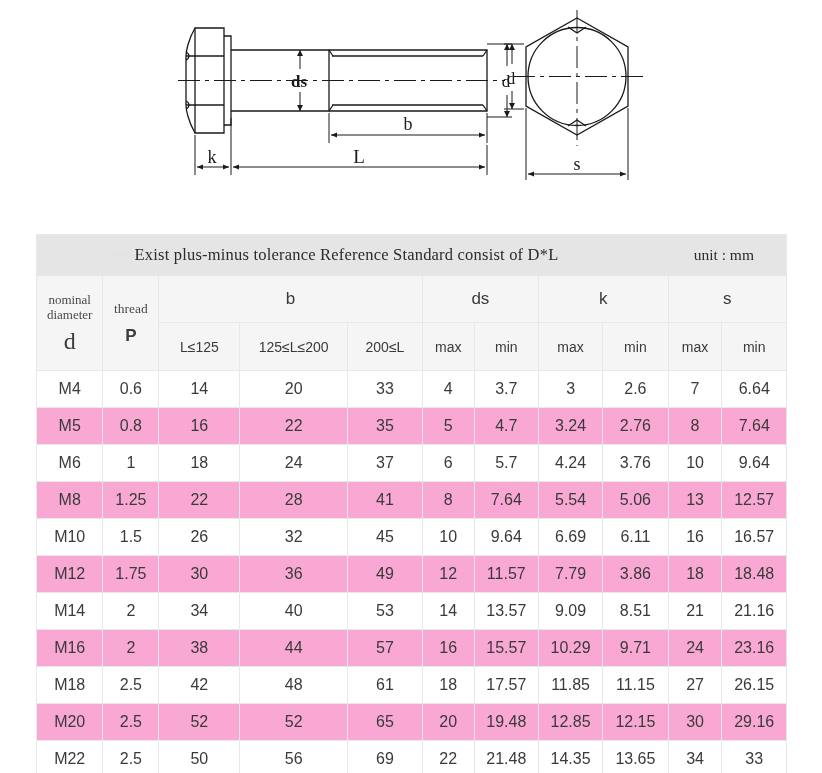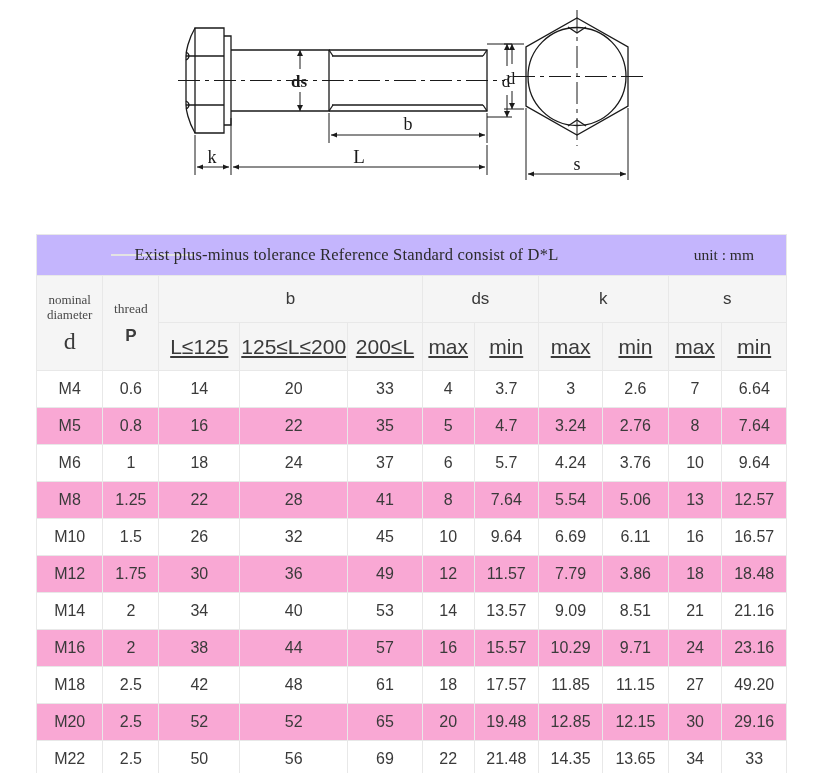--- a/index.html
+++ b/index.html
@@ -45,21 +45,21 @@
     border: 1px solid #e8e8e8;
     padding: 0;
     text-align: center;
     vertical-align: middle;
     color: #3a3a3a;
     font-weight: normal;
   }
   
   td.title-cell {
     height: 40px;
-    background: #c4b5fd;
+    background: #e5e5e5;
     border-left-color: #e4e4e4;
     position: relative;
   }
   .title-inner {
     position: relative;
     height: 40px;
   }
   .title-dash {
     position: absolute;
     left: 74px;
@@ -95,24 +95,23 @@
   }
   td.hdr-group {
     height: 46px;
     font-size: 17px;
     font-weight: bold;
     color: #3c3c3c;
     font-family: "Liberation Sans", sans-serif;
   }
   td.hdr-sub {
     height: 47px;
-    font-size: 21px;
+    font-size: 14px;
     font-weight: bold;
     color: #3c3c3c;
-    text-decoration: underline;
   }
   td.hdr-nominal {
     height: 93px;
     background: #f5f5f5;
     font-family: "Liberation Serif", serif;
   }
   .nom-words {
     font-size: 13px;
     line-height: 1.12;
     color: #4a4a4a;
@@ -427,21 +426,21 @@
           <td>M18</td>
           <td>2.5</td>
           <td>42</td>
           <td>48</td>
           <td>61</td>
           <td>18</td>
           <td>17.57</td>
           <td>11.85</td>
           <td>11.15</td>
           <td>27</td>
-          <td>49.20</td>
+          <td>26.15</td>
         </tr>
         <tr class="data-row even">
           <td>M20</td>
           <td>2.5</td>
           <td>52</td>
           <td>52</td>
           <td>65</td>
           <td>20</td>
           <td>19.48</td>
           <td>12.85</td>

